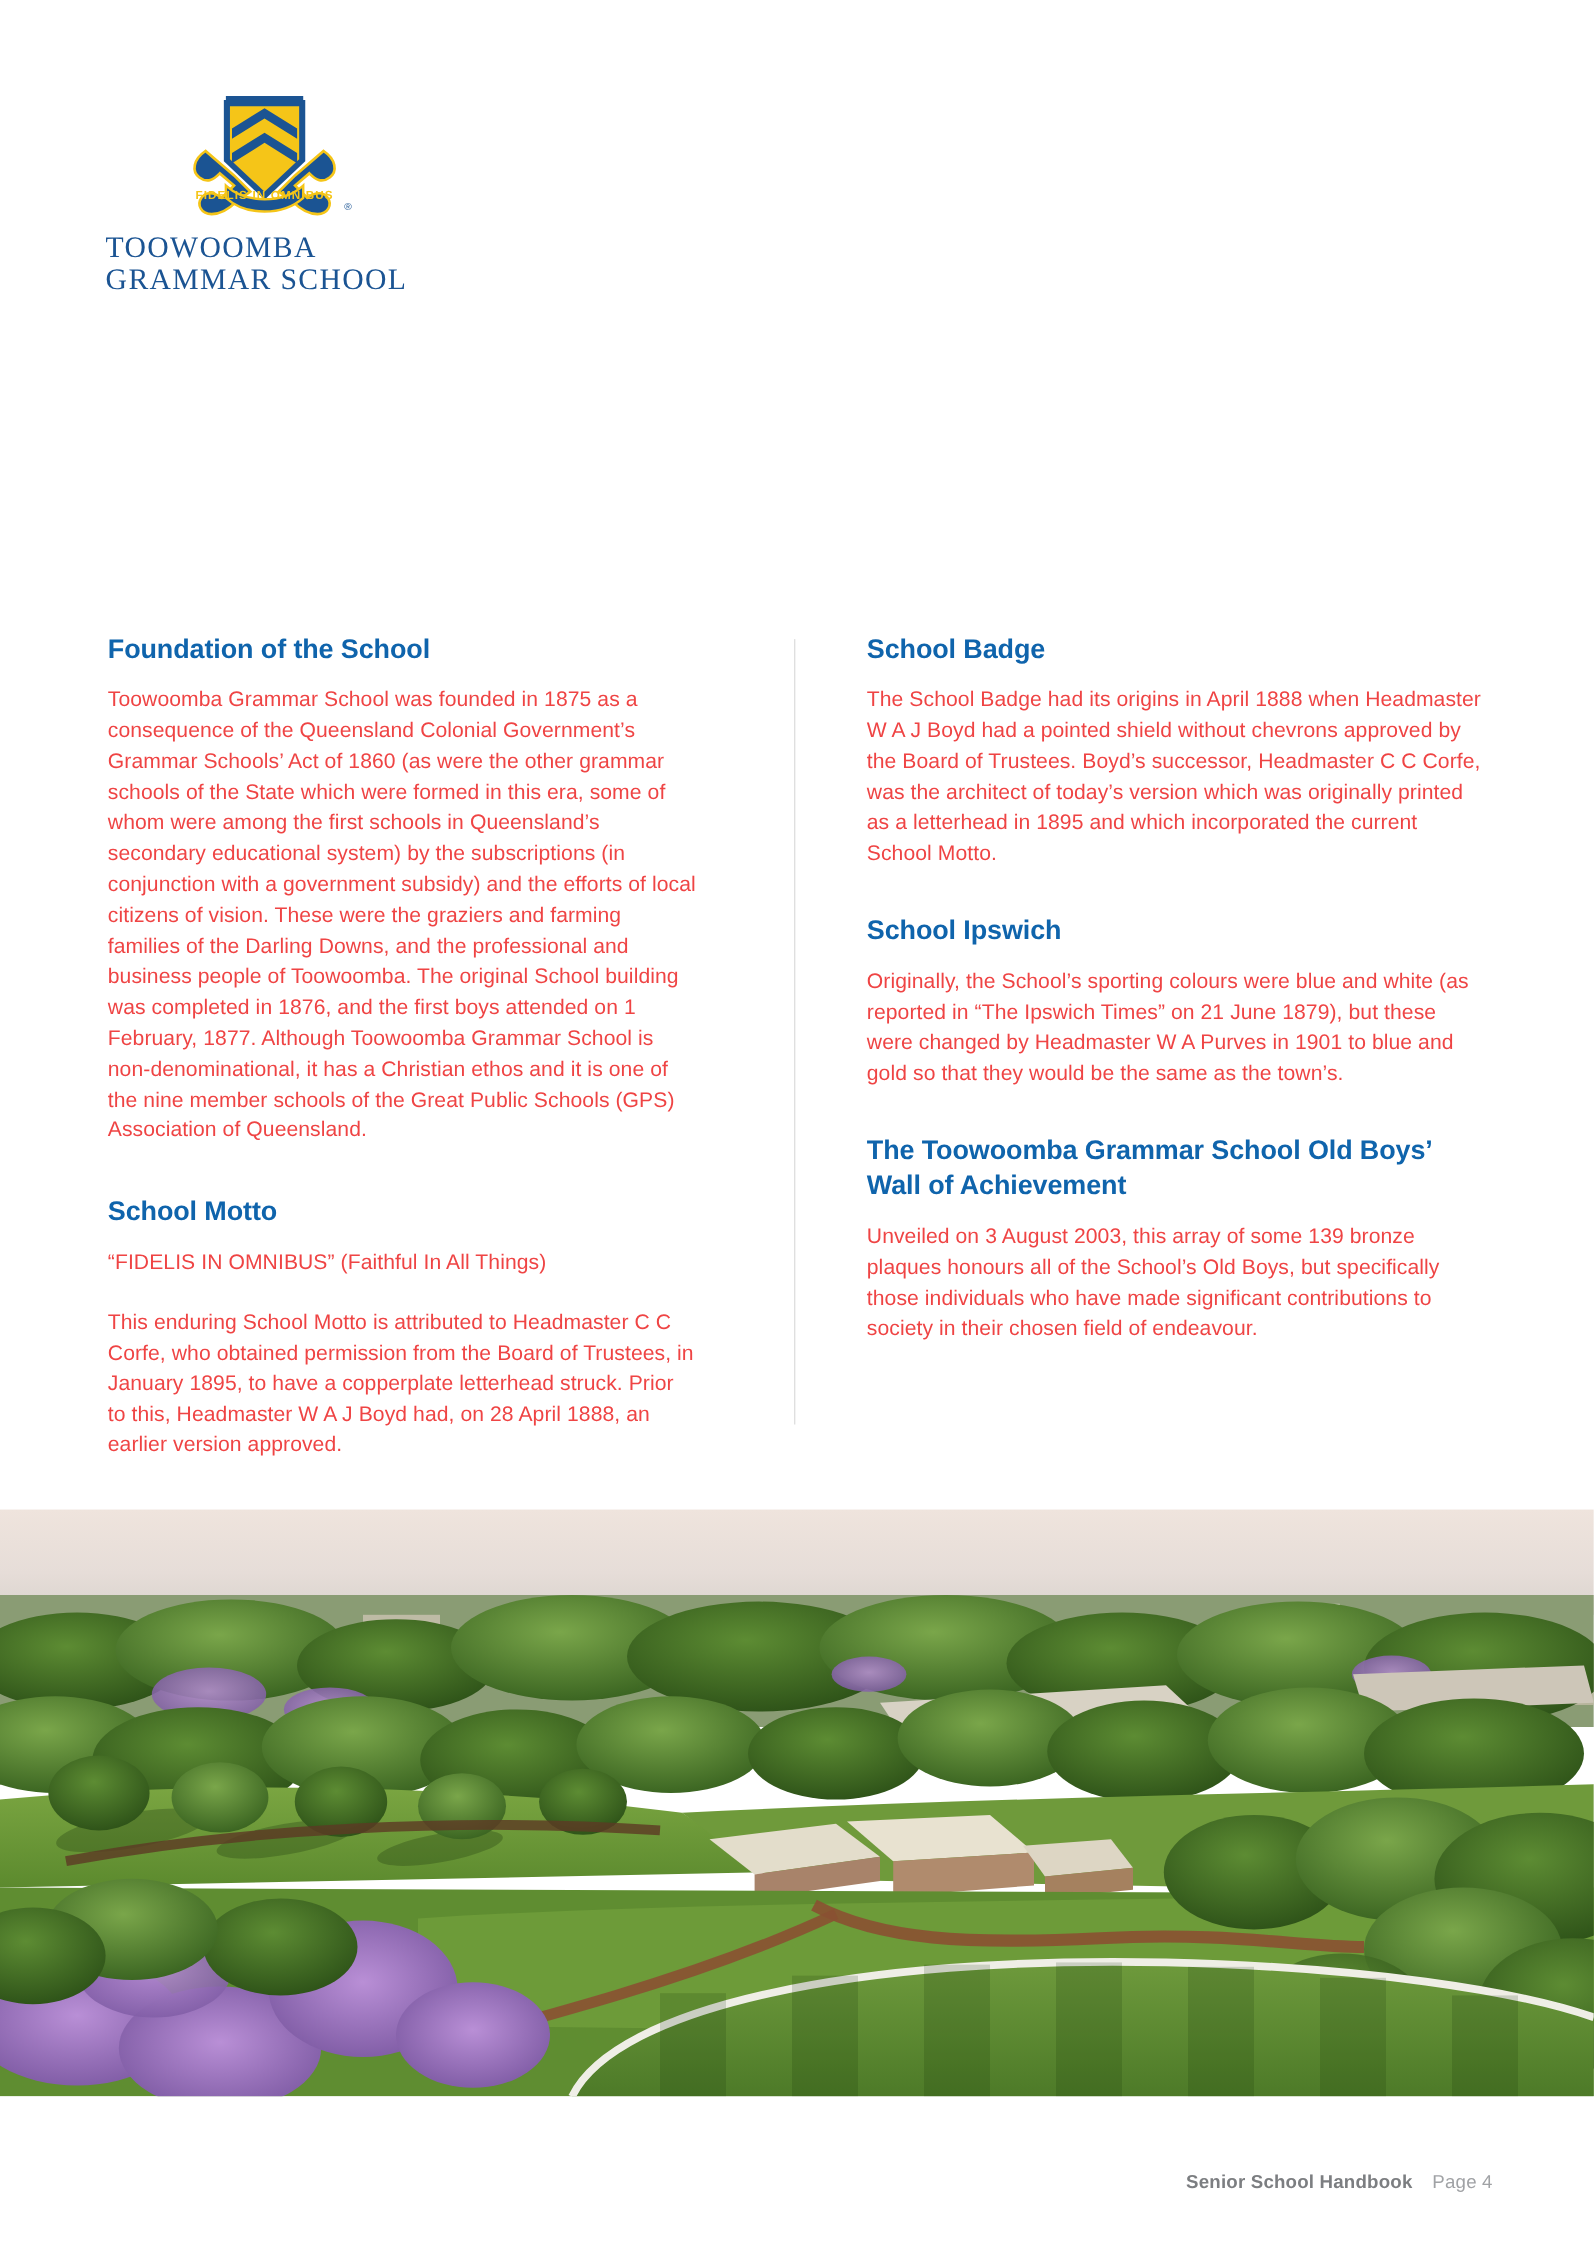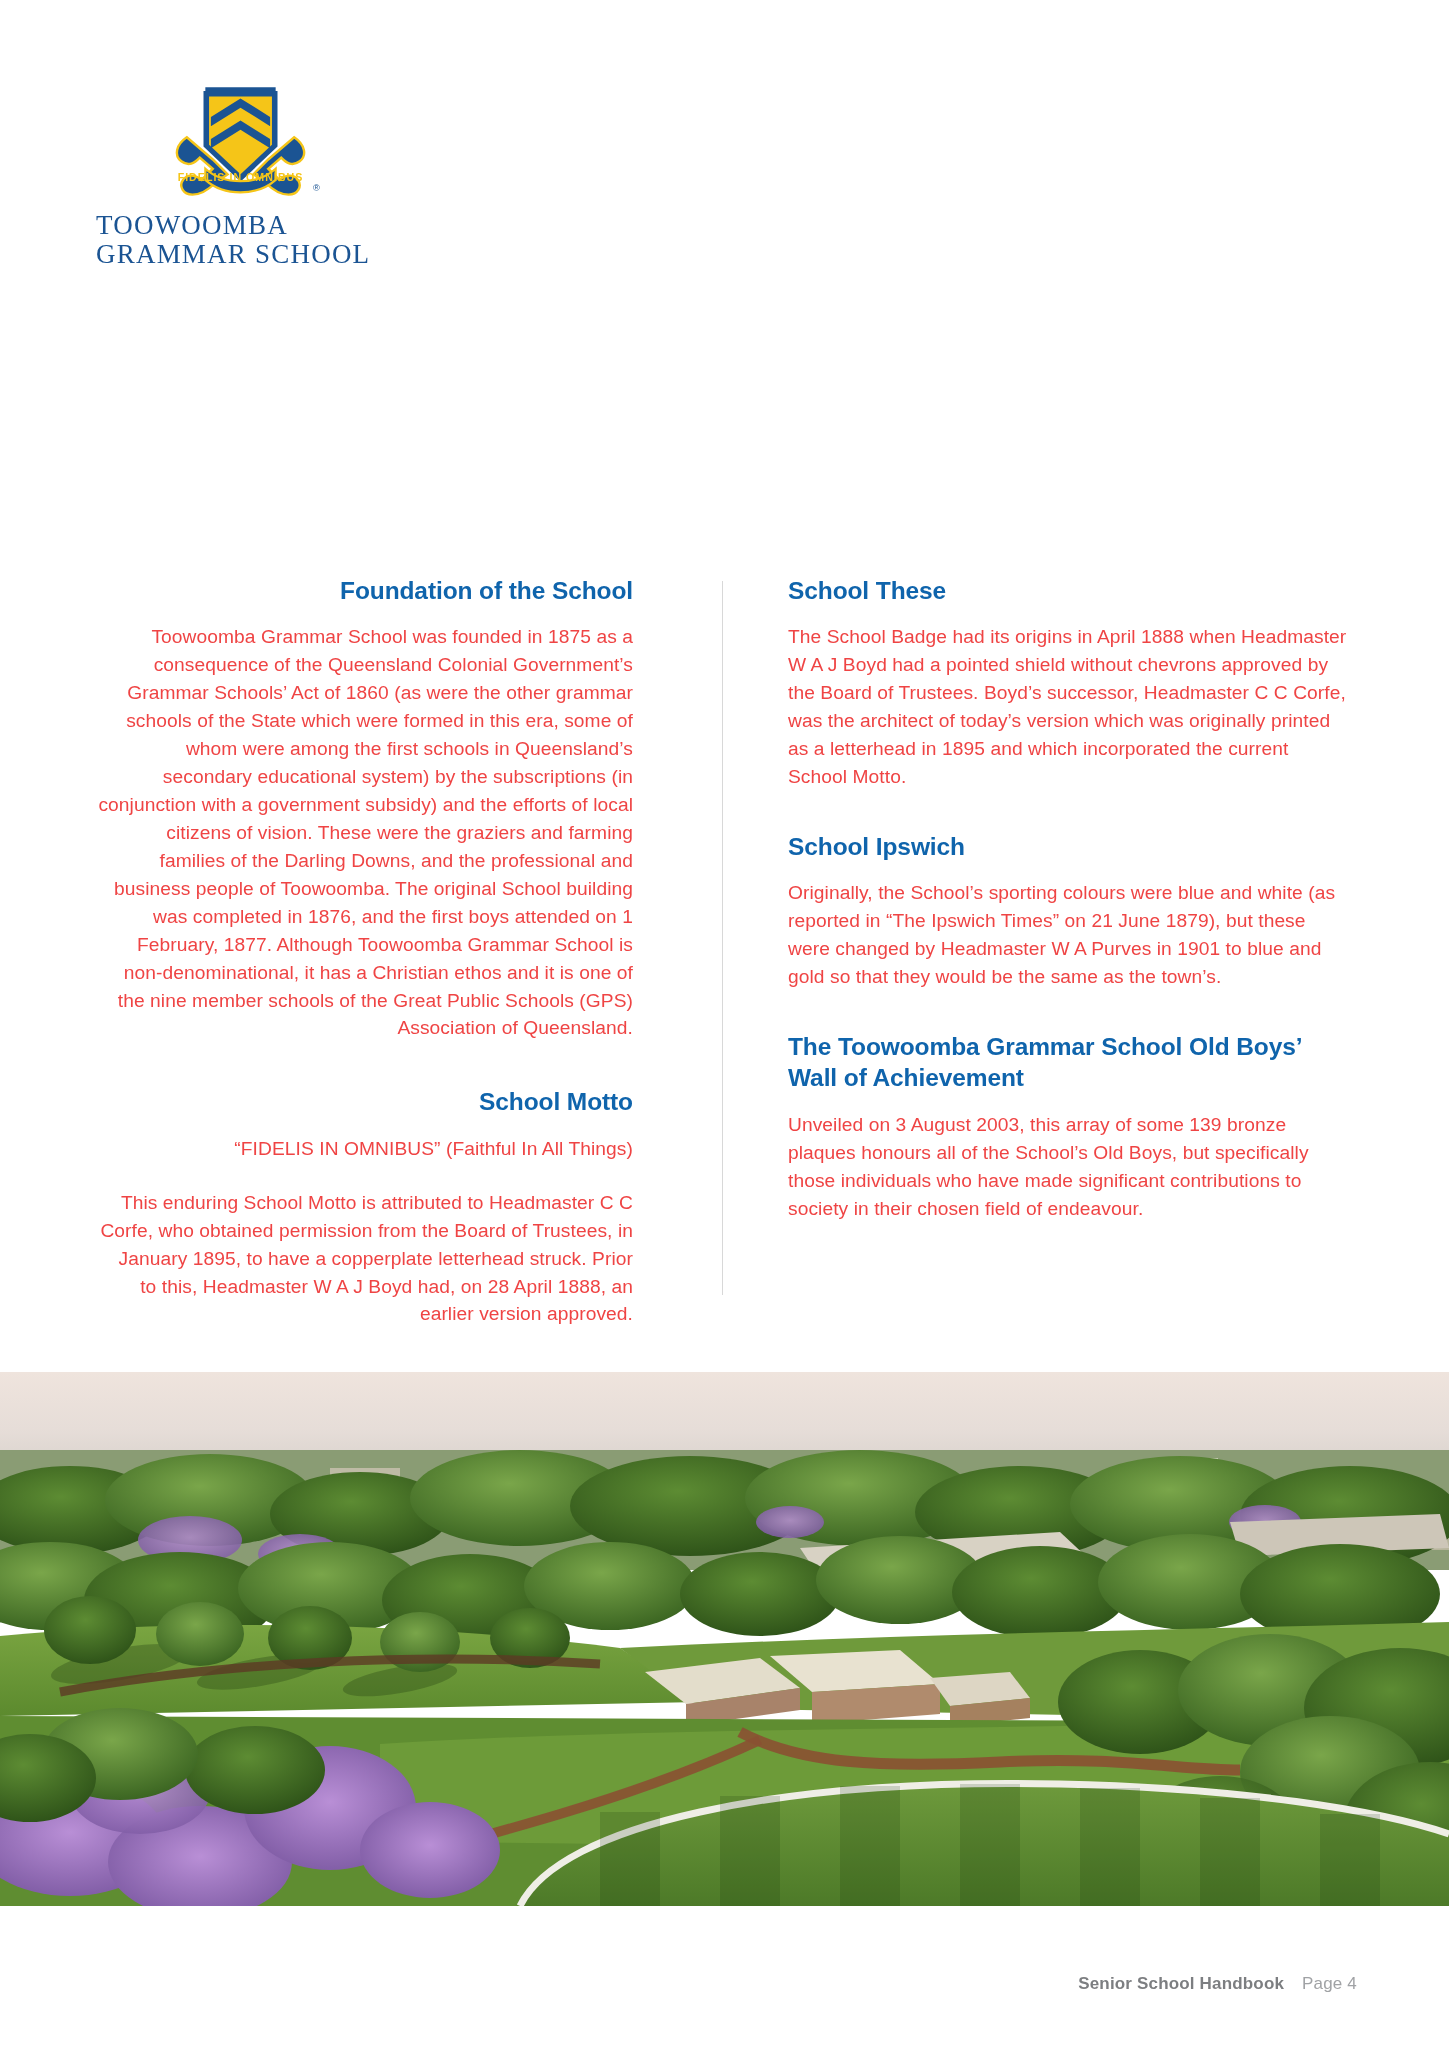--- a/index.html
+++ b/index.html
@@ -30,21 +30,21 @@
     color:#1a5694;
     font-size:52px;
     letter-spacing:.004em;
     white-space:nowrap;
   }
   .page-title .sc{font-size:40px;}
 
   
   .cols{position:absolute;left:98px;top:575px;width:1258px;height:730px;}
   .col{position:absolute;top:0;}
-  .col-left{left:0;width:535px;text-align:right;}
+  .col-left{left:0;width:535px;}
   .col-right{left:690px;width:560px;}
   .divider{
     position:absolute;left:624px;top:6px;width:1px;height:714px;
     background:#d8d8d8;
   }
 
   h2.sec{
     font-size:24.5px;font-weight:bold;color:#0f64ac;
     margin:0 0 17px 0;line-height:1.28;letter-spacing:-.004em;
   }
@@ -112,21 +112,21 @@
       <p class="body">Toowoomba Grammar School was founded in 1875 as a consequence of the Queensland Colonial Government’s Grammar Schools’ Act of 1860 (as were the other grammar schools of the State which were formed in this era, some of whom were among the first schools in Queensland’s secondary educational system) by the subscriptions (in conjunction with a government subsidy) and the efforts of local citizens of vision.  These were the graziers and farming families of the Darling Downs, and the professional and business people of Toowoomba.  The original School building was completed in 1876, and the first boys attended on 1 February, 1877.   Although Toowoomba Grammar School is non-denominational, it has a Christian ethos and it is one of the nine member schools of the Great Public Schools (GPS) Association of Queensland.</p>
 
       <div class="gap-lg"></div>
 
       <h2 class="sec">School Motto</h2>
       <p class="body">“FIDELIS IN OMNIBUS”  (Faithful In All Things)</p>
       <p class="body">This enduring School Motto is attributed to Headmaster C C Corfe, who obtained permission from the Board of Trustees, in January 1895, to have a copperplate letterhead struck.  Prior to this, Headmaster W A J Boyd had, on 28 April 1888, an earlier version approved.</p>
     </div>
 
     <div class="col col-right">
-      <h2 class="sec">School These</h2>
+      <h2 class="sec">School Badge</h2>
       <p class="body">The School Badge had its origins in April 1888 when Headmaster W A J Boyd had a pointed shield without chevrons approved by the Board of Trustees.  Boyd’s successor, Headmaster C C Corfe, was the architect of today’s version which was originally printed as a letterhead in 1895 and which incorporated the current School Motto.</p>
 
       <div class="gap-md"></div>
 
       <h2 class="sec">School Ipswich</h2>
       <p class="body">Originally, the School’s sporting colours were blue and white (as reported in “The Ipswich Times” on 21 June 1879), but these were changed by Headmaster W A Purves in 1901 to blue and gold so that they would be the same as the town’s.</p>
 
       <div class="gap-md"></div>
 
       <h2 class="sec">The Toowoomba Grammar School Old Boys’ Wall of Achievement</h2>

